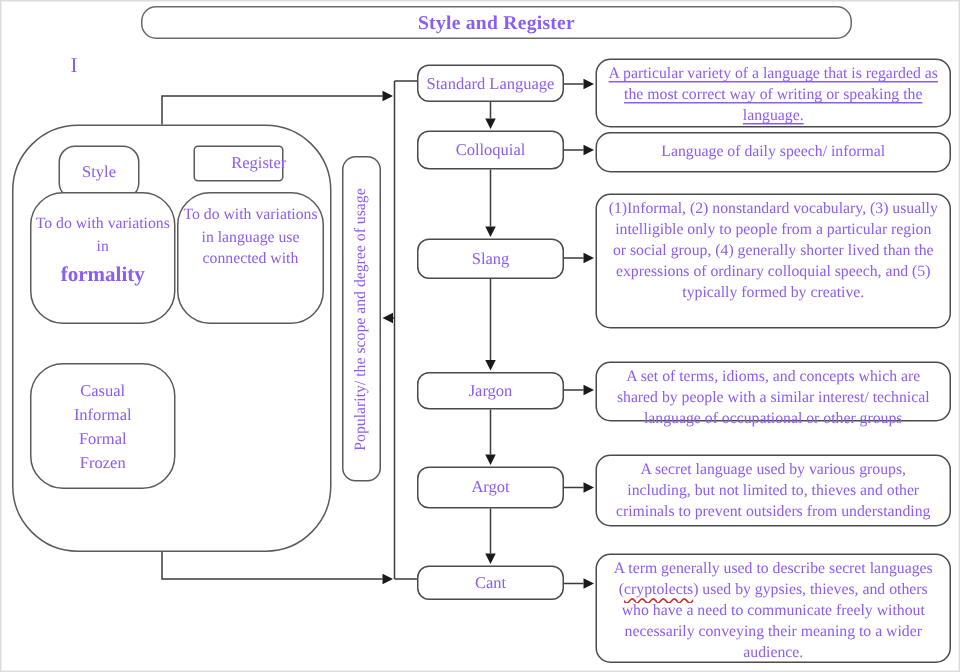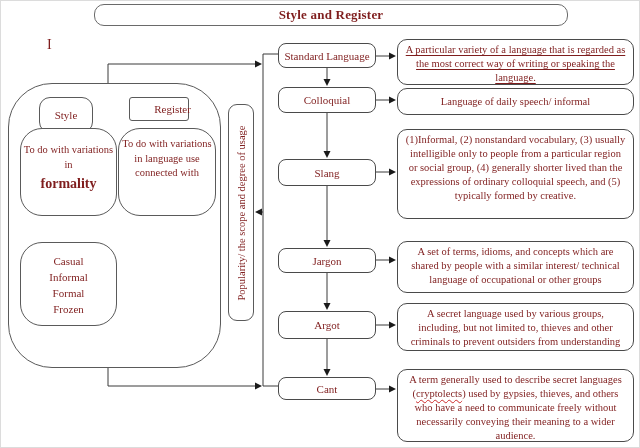--- a/index.html
+++ b/index.html
@@ -1,18 +1,18 @@
 <!DOCTYPE html>
 <html><head>
 <meta charset="utf-8">
 <style>
   html,body { margin:0; padding:0; background:#fff; }
   .stage {
     position:relative; width:640px; height:448px; background:#ffffff;
-    font-family:"Liberation Serif","DejaVu Serif",serif; color:#7f1d1d;
+    font-family:"Liberation Serif","DejaVu Serif",serif; color:#8b5cf6;
     border:1px solid #dcdcdc; box-sizing:border-box; overflow:hidden;
   }
   .abs { position:absolute; box-sizing:border-box; }
   .box { border:1px solid #5a5a5a; background:#fff; }
   .round22 { border-radius:22px; }
   .center-flex { display:flex; align-items:center; justify-content:center; }
 
   .title-box { left:93px; top:3px; width:474px; height:22px; border-radius:10px; border:1px solid #6a6a6a; }
   .title-text { font-weight:bold; font-size:13px; letter-spacing:.2px; }
 
@@ -45,21 +45,21 @@
   .cat-slang { top:158px; height:27px; }
   .cat-jar   { top:247px; height:25px; }
   .cat-argot { top:310px; height:28px; }
   .cat-cant  { top:376px; height:23px; }
 
   .desc { left:396px; width:237px; font-size:10.5px; line-height:1.33; padding:3px 7px;
           border:1px solid #4a4a4a; border-radius:10px;text-align:center; }
   .desc-1 { top:38px;  height:46px; }
   .desc-2 { top:87px;  height:27px; text-align:center; display:flex; align-items:center; justify-content:center; }
   .desc-3 { top:128px; height:90px; }
-  .desc-4 { top:240px; height:52px; }
+  .desc-4 { top:240px; height:40px; }
   .desc-5 { top:302px; height:48px; }
   .desc-6 { top:368px; height:73px; }
 
   .u { text-decoration:underline; text-underline-offset:2px; }
   .b { font-weight:normal; }
   .wavy { text-decoration:underline wavy #cc2a2a; text-decoration-thickness:1px; text-underline-offset:2px; }
 
   svg.wires { position:absolute; left:0; top:0; pointer-events:none; }
   svg.wires path { stroke:#3a3a3a; stroke-width:1; fill:none; }
   svg.wires polygon { fill:#1a1a1a; stroke:none; }

